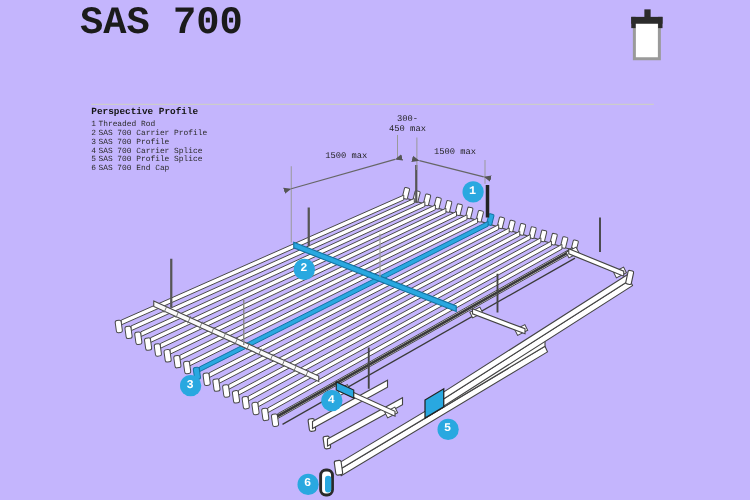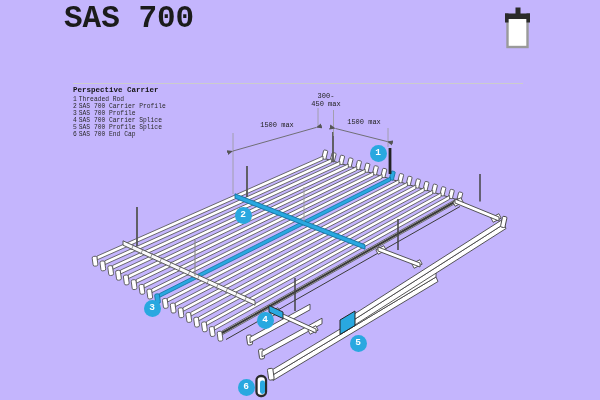--- a/index.html
+++ b/index.html
@@ -20,21 +20,21 @@
 </style>
 </head>
 <body>
 
 <div class="page">
 
   <div class="title">SAS 700</div>
 
   <div class="rule"></div>
 
-  <div class="section-heading">Perspective Carrier</div>
+  <div class="section-heading">Perspective Profile</div>
 
   <div class="legend">
     <div class="legend-item"><span class="num">1</span><span>Threaded Rod</span></div>
     <div class="legend-item"><span class="num">2</span><span>SAS 700 Carrier Profile</span></div>
     <div class="legend-item"><span class="num">3</span><span>SAS 700 Profile</span></div>
     <div class="legend-item"><span class="num">4</span><span>SAS 700 Carrier Splice</span></div>
     <div class="legend-item"><span class="num">5</span><span>SAS 700 Profile Splice</span></div>
     <div class="legend-item"><span class="num">6</span><span>SAS 700 End Cap</span></div>
   </div>
 

